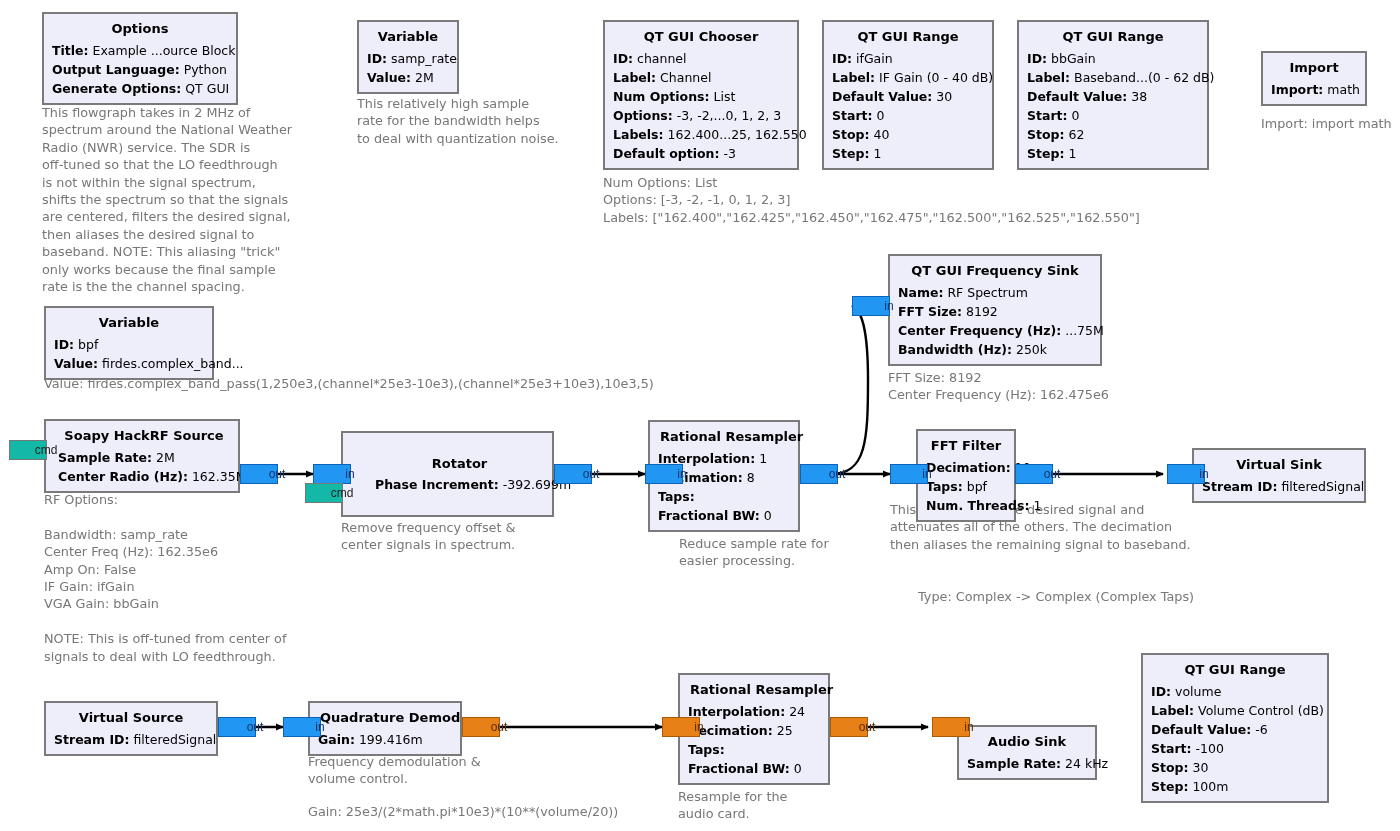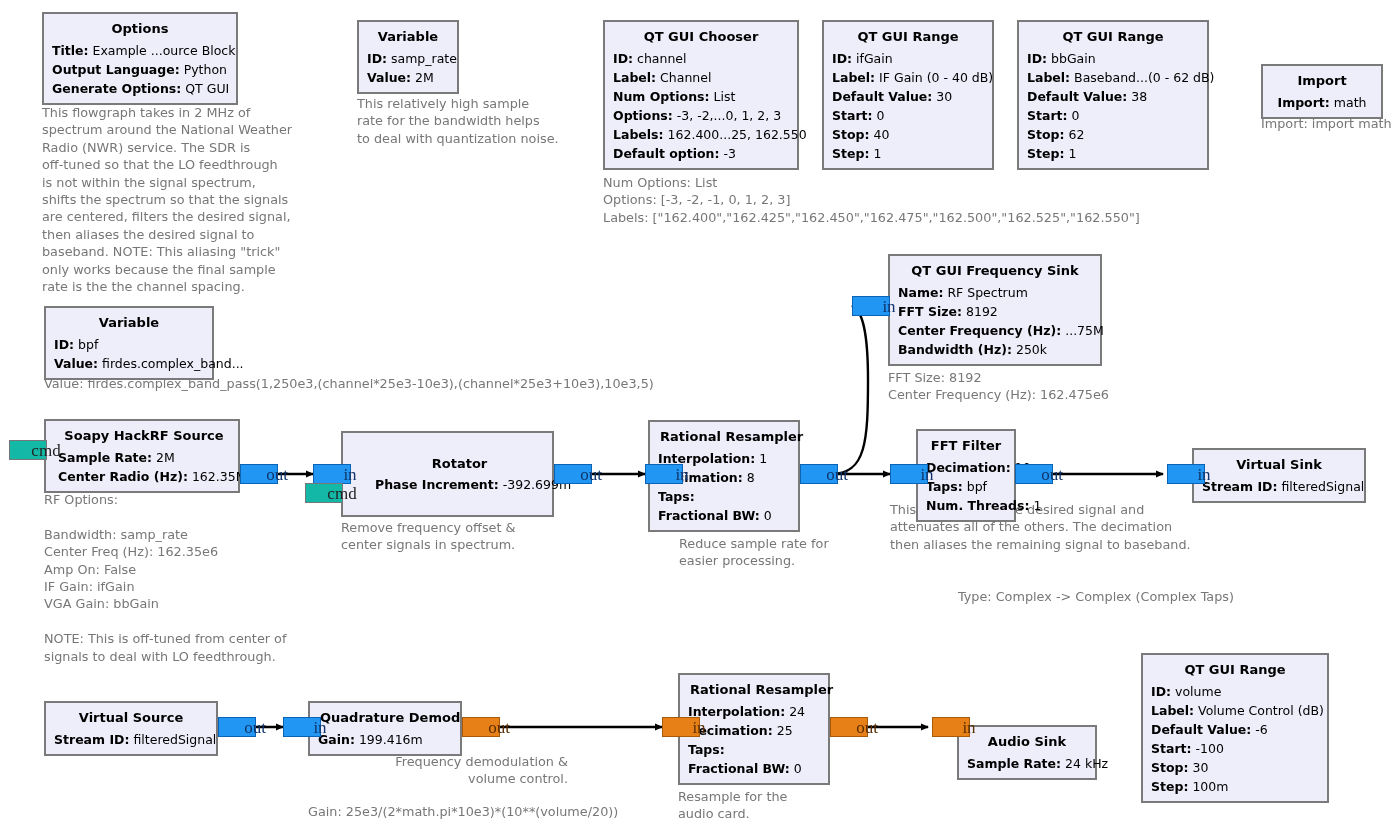--- a/index.html
+++ b/index.html
@@ -31,25 +31,25 @@
     padding:1px 2px 2px 2px;
   }
   .block .prow{white-space:nowrap;font-size:12.5px;}
   .block .prow b{font-weight:bold;}
   .block.center .prow{text-align:center;}
 
   
   .port{
     position:absolute;
     box-sizing:border-box;
-    font-size:17px;
+    font-size:12px;
     line-height:1;
     display:flex;align-items:center;justify-content:center;
     z-index:6;
-    font-family:Liberation Serif, serif;
+    font-family:Liberation Sans, sans-serif;
     padding-left:36px;
   }
   .port.blue{background:#2196f3;border:1px solid #0b63b5;color:#11356b;}
   .port.orange{background:#e88018;border:1px solid #a85a07;color:#5a2f00;}
   .port.gray{background:#14b8a6;border:1px solid #777777;color:#222;}
 
   
   .note{
     position:absolute;
     color:#777777;
@@ -143,21 +143,21 @@
   <div class="block" style="left:1017px;top:20px;width:192px;">
     <div class="btitle">QT GUI Range</div>
     <div class="prow"><b>ID:</b> <span>bbGain</span></div>
     <div class="prow"><b>Label:</b> <span>Baseband...(0 - 62 dB)</span></div>
     <div class="prow"><b>Default Value:</b> <span>38</span></div>
     <div class="prow"><b>Start:</b> <span>0</span></div>
     <div class="prow"><b>Stop:</b> <span>62</span></div>
     <div class="prow"><b>Step:</b> <span>1</span></div>
   </div>
 
-  <div class="block center" style="left:1261px;top:64px;width:122px;">
+  <div class="block center" style="left:1261px;top:51px;width:106px;">
     <div class="btitle">Import</div>
     <div class="prow"><b>Import:</b> <span>math</span></div>
   </div>
   <div class="note" style="left:1261px;top:115px;width:200px;">Import: import math</div>
 
   <div class="block" style="left:44px;top:306px;width:170px;">
     <div class="btitle">Variable</div>
     <div class="prow"><b>ID:</b> <span>bpf</span></div>
     <div class="prow"><b>Value:</b> <span>firdes.complex_band...</span></div>
   </div>
@@ -218,41 +218,41 @@
   <div class="block" style="left:916px;top:429px;width:100px;">
     <div class="btitle">FFT Filter</div>
     <div class="prow"><b>Decimation:</b> <span>10</span></div>
     <div class="prow"><b>Taps:</b> <span>bpf</span></div>
     <div class="prow"><b>Num. Threads:</b> <span>1</span></div>
   </div>
   <div class="port blue" style="left:1015px;top:464px;width:32px;height:20px;">out</div>
   <div class="note" style="left:890px;top:501px;width:340px;">This filter passes the desired signal and
 attenuates all of the others. The decimation
 then aliases the remaining signal to baseband.</div>
-  <div class="note" style="left:894px;top:588px;width:340px;text-align:right;">Type: Complex -&gt; Complex (Complex Taps)</div>
+  <div class="note" style="left:918px;top:588px;width:340px;">Type: Complex -&gt; Complex (Complex Taps)</div>
 
   <div class="port blue" style="left:1167px;top:464px;width:28px;height:20px;">in</div>
   <div class="block center" style="left:1192px;top:448px;width:174px;">
     <div class="btitle">Virtual Sink</div>
     <div class="prow"><b>Stream ID:</b> <span>filteredSignal</span></div>
   </div>
 
   <div class="block center" style="left:44px;top:701px;width:174px;">
     <div class="btitle">Virtual Source</div>
     <div class="prow"><b>Stream ID:</b> <span>filteredSignal</span></div>
   </div>
   <div class="port blue" style="left:218px;top:717px;width:30px;height:20px;">out</div>
 
   <div class="port blue" style="left:283px;top:717px;width:28px;height:20px;">in</div>
   <div class="block" style="left:308px;top:701px;width:154px;">
     <div class="btitle">Quadrature Demod</div>
     <div class="prow"><b>Gain:</b> <span>199.416m</span></div>
   </div>
   <div class="port orange" style="left:462px;top:717px;width:30px;height:20px;">out</div>
-  <div class="note" style="left:308px;top:753px;width:260px;text-align:right;">Frequency demodulation &amp;
+  <div class="note" style="left:308px;top:753px;width:260px;">Frequency demodulation &amp;
 volume control.</div>
   <div class="note" style="left:308px;top:803px;width:420px;">Gain: 25e3/(2*math.pi*10e3)*(10**(volume/20))</div>
 
   <div class="port orange" style="left:662px;top:717px;width:28px;height:20px;">in</div>
   <div class="block" style="left:678px;top:673px;width:152px;">
     <div class="btitle">Rational Resampler</div>
     <div class="prow"><b>Interpolation:</b> <span>24</span></div>
     <div class="prow"><b>Decimation:</b> <span>25</span></div>
     <div class="prow"><b>Taps:</b> <span></span></div>
     <div class="prow"><b>Fractional BW:</b> <span>0</span></div>

